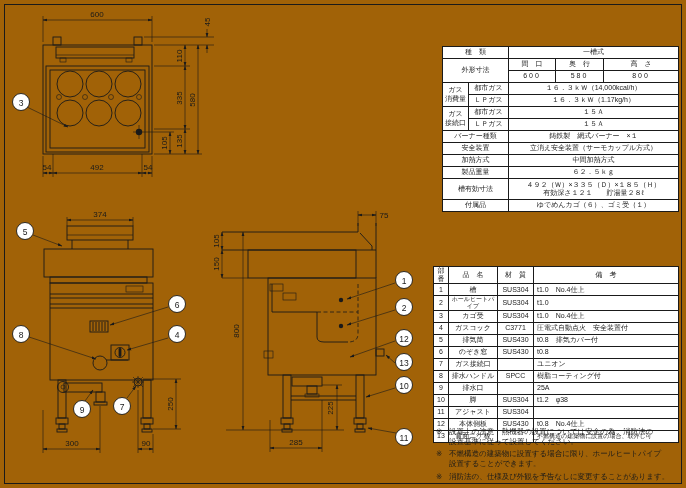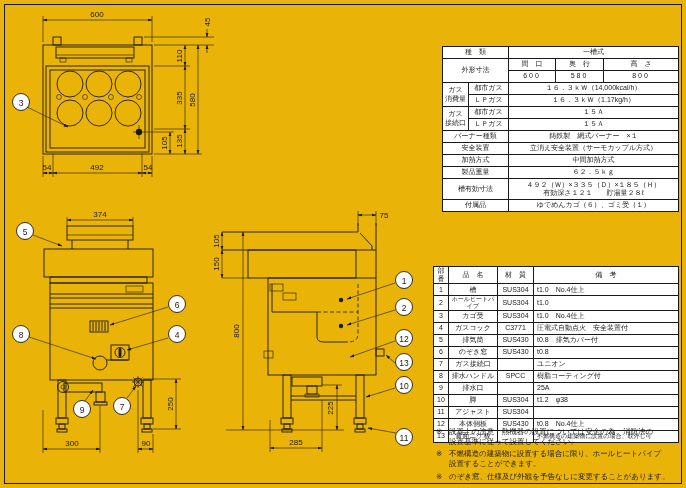--- a/index.html
+++ b/index.html
@@ -1,16 +1,16 @@
 <!DOCTYPE html>
 <html><head>
 <meta charset="utf-8">
 <style>
   html,body{margin:0;padding:0;background:#e8e8e8;}
-  .canvas{position:relative;width:686px;height:488px;background:#eab308;overflow:hidden;
+  .canvas{position:relative;width:686px;height:488px;background:#a16207;overflow:hidden;
           font-family:"Liberation Sans","DejaVu Sans",sans-serif;color:#1a1a1a;}
   .frame{position:absolute;left:4px;top:4px;width:676px;height:478px;border:1.5px solid #1a1a1a;}
   svg{position:absolute;overflow:visible;}
   svg text{fill:#1a1a1a;font-family:"Liberation Sans","DejaVu Sans",sans-serif;font-size:8px;}
   svg .ln{stroke:#1a1a1a;stroke-width:0.9;fill:none;}
   svg .tn{stroke:#1a1a1a;stroke-width:0.6;fill:none;}
   svg .fl{fill:#1a1a1a;stroke:none;}
   svg .dash{stroke:#1a1a1a;stroke-width:0.8;fill:none;stroke-dasharray:4 2.5;}
   svg .co{fill:#fff;stroke:#1a1a1a;stroke-width:0.9;}
   svg .cot{font-size:8.5px;text-anchor:middle;}
@@ -476,16 +476,16 @@
       <span class="tx">設置上の注意　熱機器の設置については安全の為、消防法の
 設置基準に従って設置してください。</span>
     </div>
     <div class="note">
       <span class="mk">※</span>
       <span class="tx">不燃構造の建築物に設置する場合に限り、ホールヒートパイプ
 設置することができます。</span>
     </div>
     <div class="note">
       <span class="mk">※</span>
-      <span class="tx">のぞき窓、仕様及び外観を予告なしに変更することがあります。</span>
+      <span class="tx">消防法の、仕様及び外観を予告なしに変更することがあります。</span>
     </div>
   </div>
 </div>
 
 </body></html>

